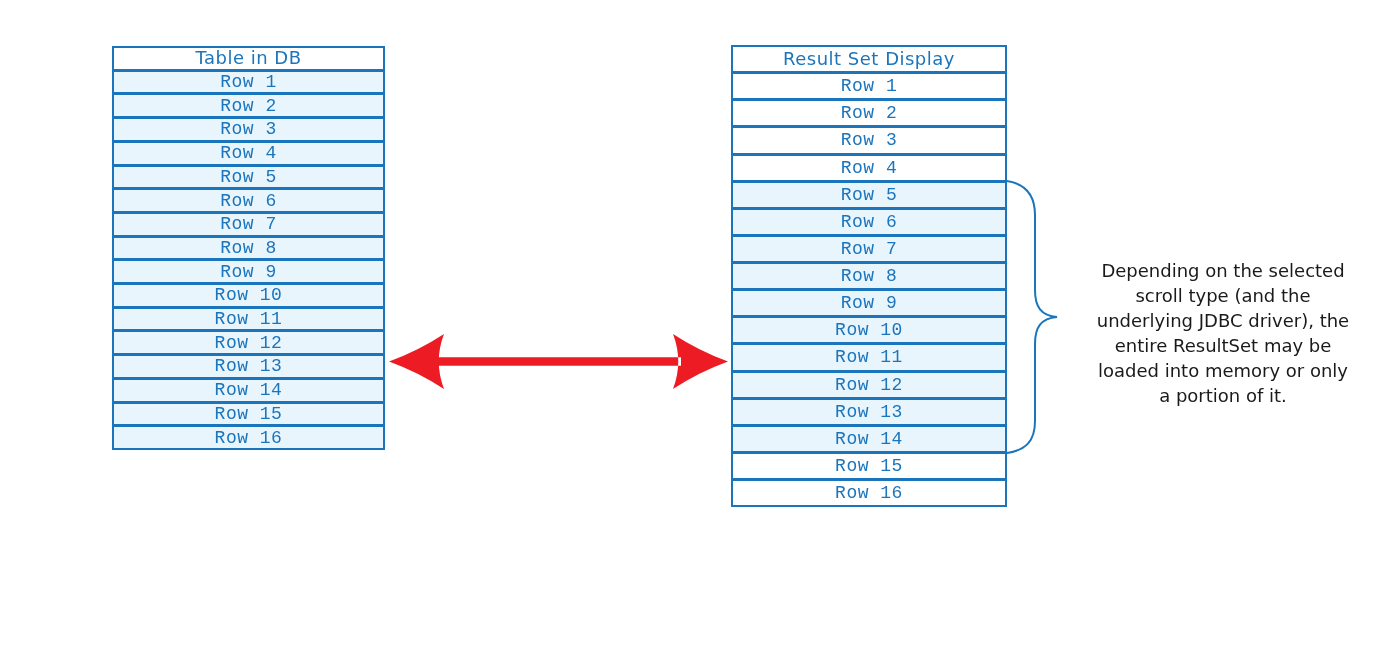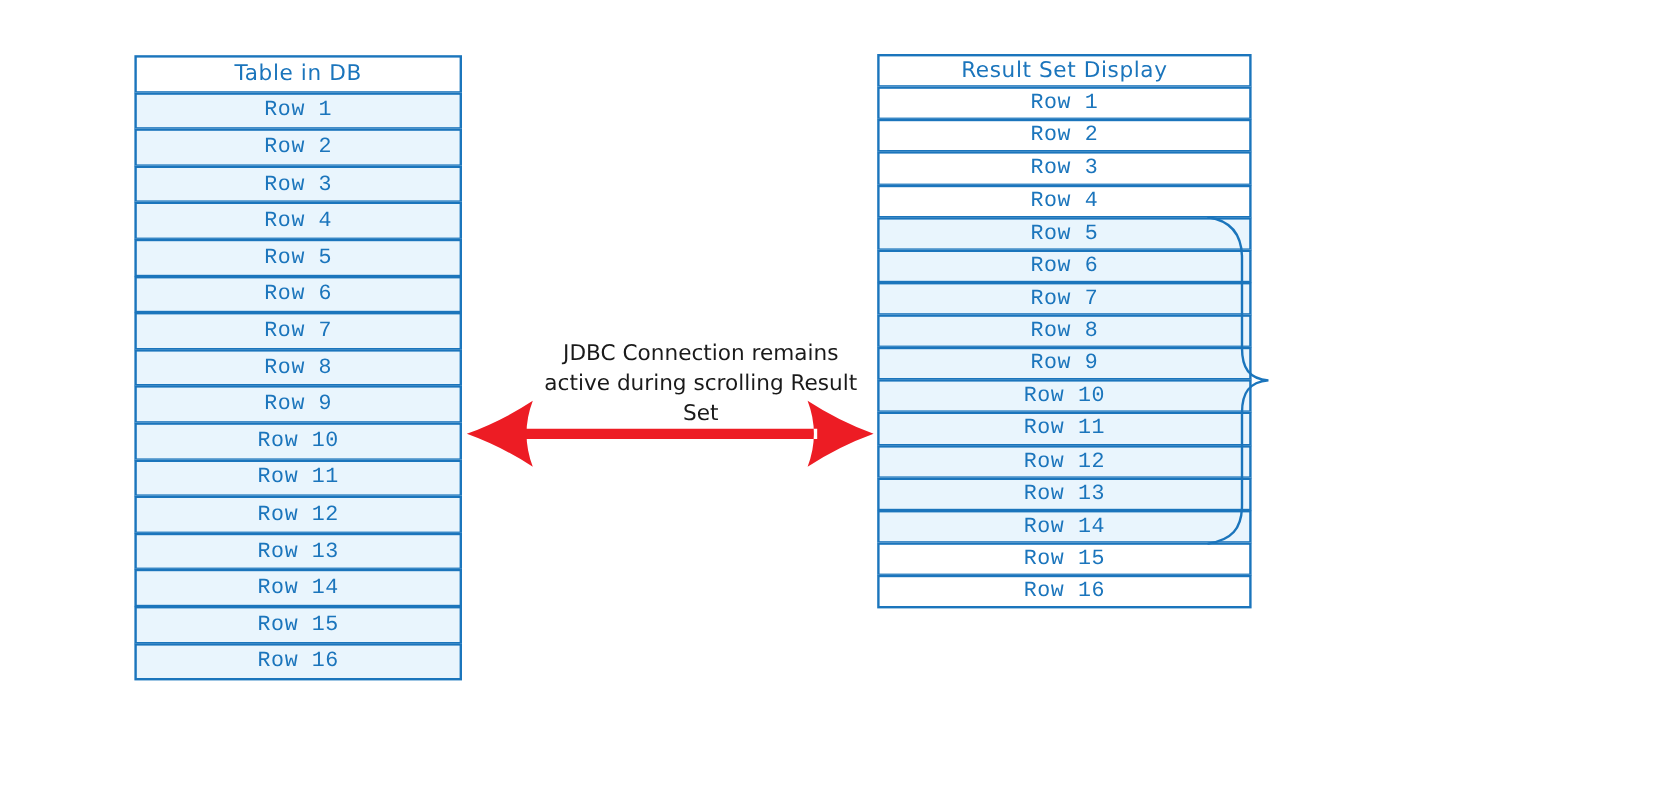--- a/index.html
+++ b/index.html
@@ -31,22 +31,22 @@
     color: var(--row-text);
     font-size: 18px;
     letter-spacing: 0.5px;
     display: flex;
     align-items: center;
     justify-content: center;
     line-height: 1;
   }
   .dtable > div + div { margin-top: -1px; font-family: Liberation Mono, monospace; }
   .dtable > div.hl { background: var(--row-fill); }
-  #left-table  { left: 112px; top: 46px; width: 273px; height: 521px; }
-  #right-table { left: 731px; top: 45px; width: 312px; height: 462px; }
+  #left-table  { left: 112px; top: 46px; width: 273px; height: 404px; }
+  #right-table { left: 731px; top: 45px; width: 276px; height: 462px; }
   .label {
     position: absolute;
     color: var(--note-text);
     font-size: 18px;
     line-height: 25px;
     text-align: center;
     white-space: pre-line;
   }
   #arrow-label { left: 416px; top: 282px; width: 336px; }
   #brace-note  { left: 1060px; top: 258px; width: 326px; }
@@ -114,18 +114,21 @@
              Q 699 372 728 361.5 Z" fill="#ed1c24"></path>
     <path fill="none" stroke-width="2" stroke-linecap="round" d="M 1007 181
              C 1026 184 1035 195 1035 215
              L 1035 290
              C 1035 307 1041 315.5 1057 317
              C 1041 318.5 1035 327 1035 344
              L 1035 421
              C 1035 441 1026 450 1007 453" stroke="#1b75bc"></path>
   </svg>
 
-  <div class="label" id="arrow-label">JDBC Connection remains
-active during scrolling Result
-Set</div>
 
+  <div class="label" id="brace-note">Depending on the selected
+scroll type (and the
+underlying JDBC driver), the
+entire ResultSet may be
+loaded into memory or only
+a portion of it.</div>
 
 </div>
 
 </body></html>

